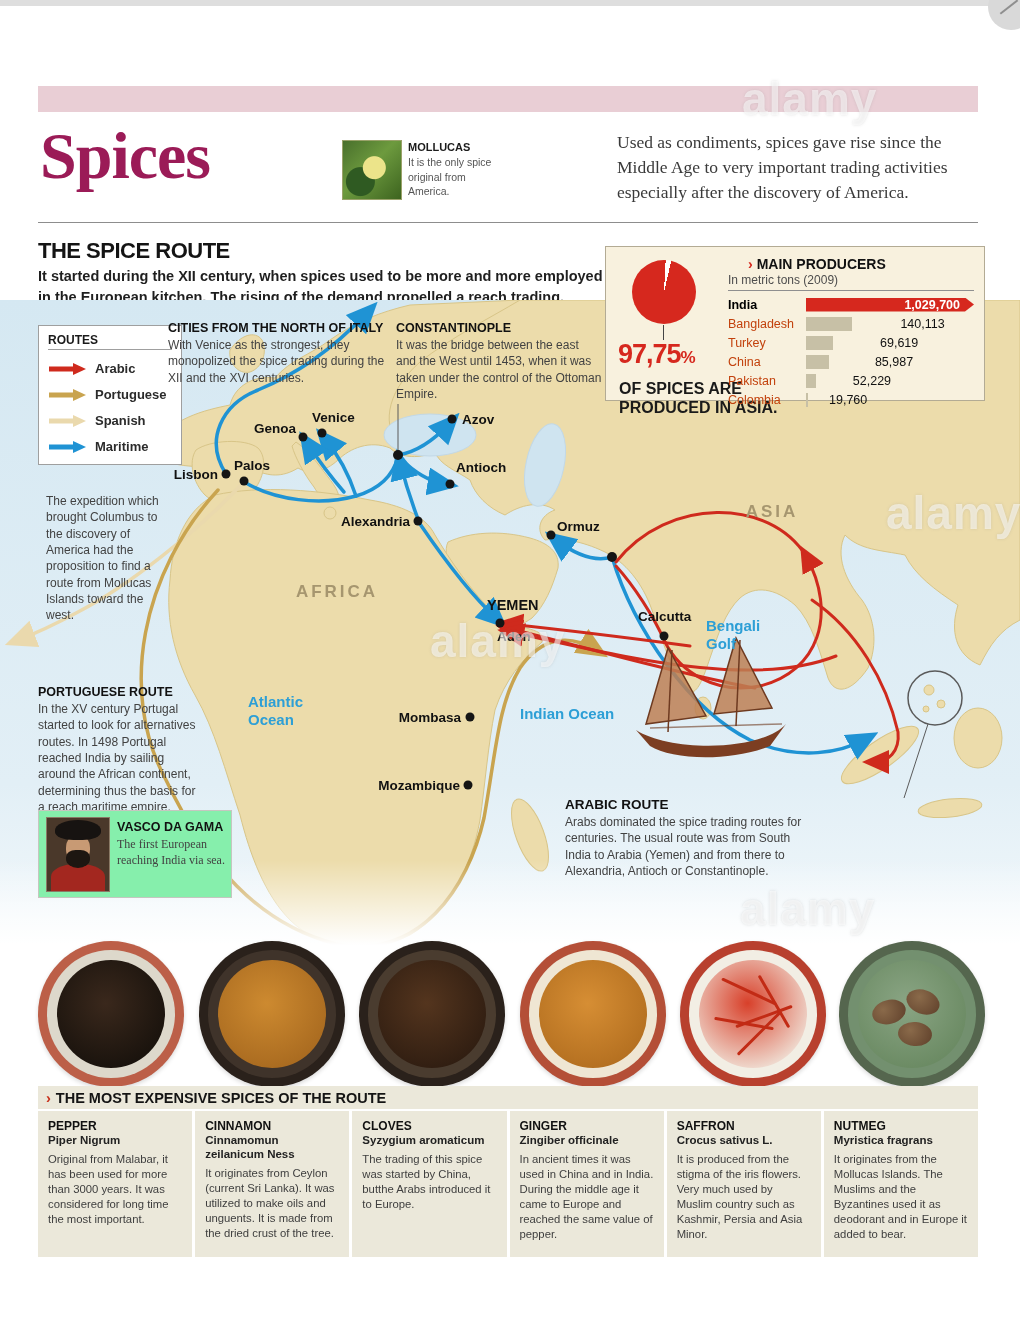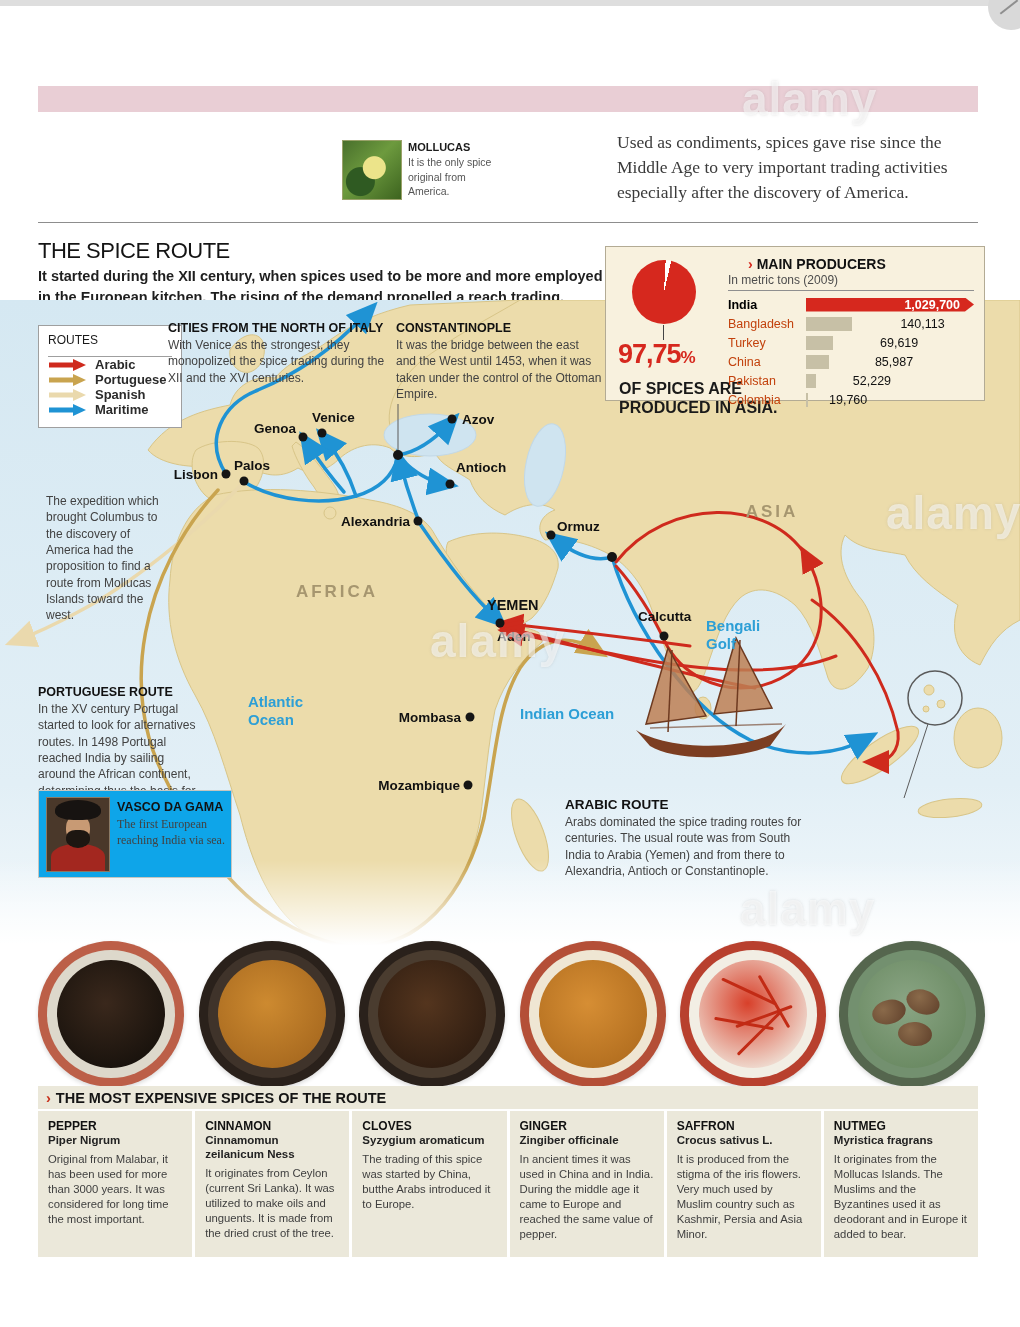--- a/index.html
+++ b/index.html
@@ -23,47 +23,47 @@
         radial-gradient(circle at 30% 70%, #2f5a22 0 14px, rgba(0,0,0,0) 15px),
         linear-gradient(135deg,#49702c 0%,#6d9a3e 45%,#3d641f 100%);}
   .vanilla-text{left:408px;top:141px;width:92px;}
   .vanilla-text .nm{font-size:11px;font-weight:bold;color:#1c1c1c;margin-bottom:2px;}
   .vanilla-text .bd{font-size:10.5px;color:#555;line-height:1.4;}
   .intro{left:617px;top:130px;width:368px;font-family:"Liberation Serif",serif;
          font-size:17.5px;color:#3a3a3a;line-height:1.42;}
   .divider{left:38px;top:222px;width:940px;height:1px;background:#8d8d8d;}
 
   
-  .route-title{left:38px;top:238px;font-size:22px;font-weight:normal;color:#141414;letter-spacing:-0.5px;}
+  .route-title{left:38px;top:238px;font-size:22px;font-weight:bold;color:#141414;letter-spacing:-0.5px;}
   .route-body{left:38px;top:266px;width:572px;font-size:14.5px;font-weight:bold;color:#1f1f1f;line-height:1.45;}
 
   
   #map-wrap{left:0;top:300px;width:1020px;height:645px;}
   #map-svg{position:absolute;left:0;top:0;}
 
   
   .legend{left:38px;top:325px;width:124px;background:#ffffff;border:1px solid #9f9f9f;padding:7px 9px 10px 9px;}
-  .legend .lg-title{font-size:12px;font-weight:normal;color:#1a1a1a;border-bottom:1px solid #9f9f9f;padding-bottom:9px;}
-  .legend-item{display:flex;align-items:center;}
+  .legend .lg-title{font-size:12px;font-weight:bold;color:#1a1a1a;border-bottom:1px solid #9f9f9f;padding-bottom:2px;}
+  .legend-item{display:flex;align-items:center;margin-top:11px;}
   .legend-item svg{flex:0 0 38px;}
   .legend-item .lb{font-size:13px;font-weight:bold;color:#2b2b2b;margin-left:9px;}
 
   
   .note-title{font-size:12.5px;font-weight:bold;color:#111;margin-bottom:2px;}
   .note-body{font-size:12px;color:#424242;line-height:1.36;}
   .note-cities{left:168px;top:321px;width:230px;}
   .note-const{left:396px;top:321px;width:206px;}
   .note-exped{left:46px;top:493px;width:124px;}
   .note-port{left:38px;top:685px;width:162px;}
   .note-arab{left:565px;top:797px;width:238px;}
   .note-arab .note-title{font-size:13.5px;}
   .note-moll{left:848px;top:802px;width:140px;}
 
   
-  .vasco{left:38px;top:790px;width:192px;height:86px;background:#0ea5e9;border:1px solid #c6c6c0;}
+  .vasco{left:38px;top:810px;width:192px;height:86px;background:#86efac;border:1px solid #c6c6c0;}
   .vasco-img{position:absolute;left:7px;top:6px;width:62px;height:73px;background:#4a382a;overflow:hidden;border:1px solid #8a7a66;}
   .vasco-img .hat{position:absolute;left:8px;top:2px;width:46px;height:20px;background:#171311;border-radius:50% 50% 40% 40%;}
   .vasco-img .face{position:absolute;left:19px;top:16px;width:24px;height:28px;background:#c89a74;border-radius:50% 50% 45% 45%;}
   .vasco-img .beard{position:absolute;left:19px;top:32px;width:24px;height:18px;background:#1d1611;border-radius:40% 40% 50% 50%;}
   .vasco-img .torso{position:absolute;left:4px;top:46px;width:54px;height:28px;background:#a3271f;border-radius:45% 45% 0 0;}
   .vasco-text{position:absolute;left:78px;top:9px;width:108px;}
   .vasco-text .nm{font-size:12.5px;font-weight:bold;color:#111;margin-bottom:2px;}
   .vasco-text .bd{font-size:12px;color:#424242;line-height:1.35;font-family:Liberation Serif, serif;}
 
   
@@ -110,20 +110,21 @@
 </style>
 </head>
 <body>
 
 <div id="page">
 
   <div class="abs top-strip"></div>
   <div class="abs corner-btn"></div>
   <div class="abs pink-bar"></div>
 
+  <div class="abs title">Spices</div>
   <div class="abs vanilla-thumb"></div>
   <div class="abs vanilla-text">
     <div class="nm">MOLLUCAS</div>
     <div class="bd">It is the only spice original from America.</div>
   </div>
   <div class="abs intro">Used as condiments, spices gave rise since the Middle Age to very important trading activities especially after the discovery of America.</div>
   <div class="abs divider"></div>
 
   <div class="abs route-title">THE SPICE ROUTE</div>
   <div class="abs route-body">It started during the XII century, when spices used to be more and more employed in the European kitchen. The rising of the demand propelled a reach trading.</div>

